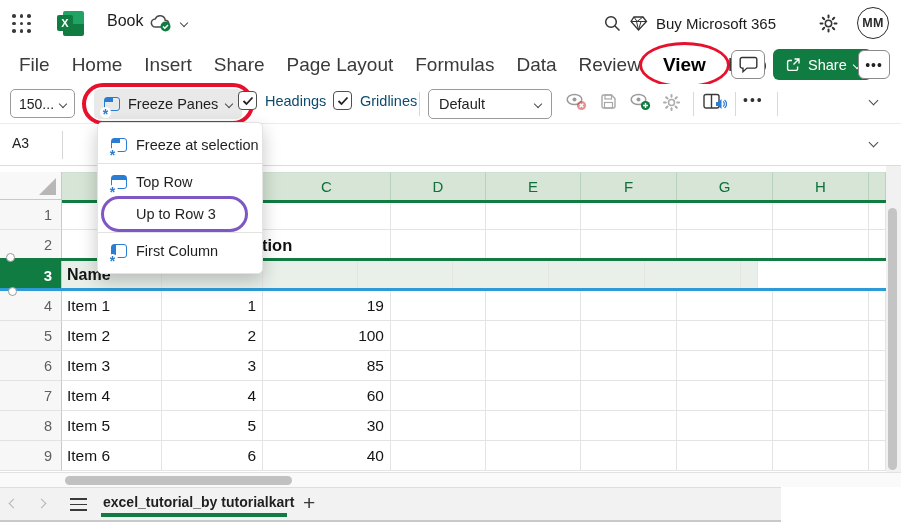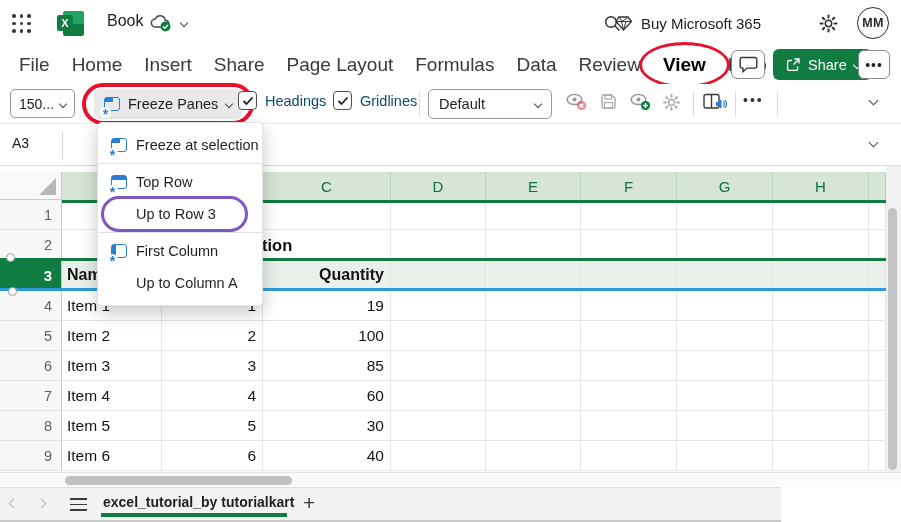--- a/index.html
+++ b/index.html
@@ -15,21 +15,21 @@
   .xlicon .front{ position:absolute; left:0; top:5px; width:16px; height:16px; background:#107c41; border-radius:2px; color:#fff; font-weight:bold; font-size:11px; text-align:center; line-height:16px; }
   .doc-title { position:absolute; left:107px; top:12px; font-size:16px; color:#1b1b1b; }
   .cloud-ic { position:absolute; left:149px; top:13px; }
   .title-chev { position:absolute; left:181px; top:20px; }
   .chev { display:inline-block; width:7px; height:7px; border-right:1.6px solid #4a4a4a; border-bottom:1.6px solid #4a4a4a; transform:rotate(45deg); }
   .chev.sm { width:6px; height:6px; }
   .chev.gray { border-color:#b5b5b5; }
   .chev.left { transform:rotate(135deg); }
   .chev.right{ transform:rotate(-45deg); }
   .search-ic { position:absolute; left:604px; top:15px; }
-  .buy { position:absolute; left:614px; top:12px; display:flex; align-items:center; gap:8px; font-size:15px; color:#1b1b1b; height:22px; }
+  .buy { position:absolute; left:629px; top:12px; display:flex; align-items:center; gap:8px; font-size:15px; color:#1b1b1b; height:22px; }
   .gear-top { position:absolute; left:819px; top:14px; }
   .avatar { position:absolute; left:857px; top:7px; width:32px; height:32px; border:1.6px solid #2b2b2b; border-radius:50%; background:#fff; font-size:12.5px; font-weight:bold; color:#2b2b2b; display:flex; align-items:center; justify-content:center; letter-spacing:.3px; }
 
   
   .ribbon { position:absolute; left:0; top:46px; width:901px; height:38px; background:#fff; }
   .tabs { position:absolute; left:8px; top:4px; display:flex; align-items:center; height:30px; }
   .tab { padding:0 11px; font-size:19px; color:#3a3a3a; position:relative; white-space:nowrap; }
   .tab.active { font-weight:bold; color:#000; }
   .ell-red { position:absolute; border:3.5px solid #e8112d; border-radius:50%; pointer-events:none; }
   .tab .ell-red { left:-13px; right:-13px; top:-12px; bottom:-12px; }
@@ -356,21 +356,20 @@
     <div class="cell col-g"></div>
       <div class="cell col-h"></div>
     <div class="cell col-x"></div>
   </div>
   <div class="row2-title">Item Information</div>
 
   <div class="g-row r3" style="top:94px; height:31px">
     <div class="rh sel" style="line-height:31px">3</div>
     <div class="cell col-a txt hd" style="line-height:30px">Name</div>
     <div class="cell col-b"></div>
-    <div class="cell col-c num hd" style="line-height:30px">Quantity</div>
     <div class="cell col-d"></div>
       <div class="cell col-e"></div>
     <div class="cell col-f"></div>
       <div class="cell col-g"></div>
     <div class="cell col-h"></div>
       <div class="cell col-x"></div>
   </div>
   <div class="selline-top"></div>
   <div class="selline-bot"></div>
   <div class="handle" style="left:6px; top:87px;"></div>
@@ -473,23 +472,20 @@
     <span class="ell-purple"></span>
   </div>
   <div class="mdiv"></div>
   <div class="mi">
     <span class="fpi left">
       <span class="box"></span>
         <span class="ast">*</span>
     </span>
     <span class="lbl">First Column</span>
   </div>
-  <div class="mi indent">
-    <span class="lbl">Up to Column A</span>
-  </div>
 </div>
 
 <div class="hstrip">
   <div class="hthumb"></div>
 </div>
 
 <div class="sheetbar">
   <span class="chev gray left nav-chev" style="left:10px"></span>
   <span class="chev gray right nav-chev" style="left:38px"></span>
   <div class="burger">

